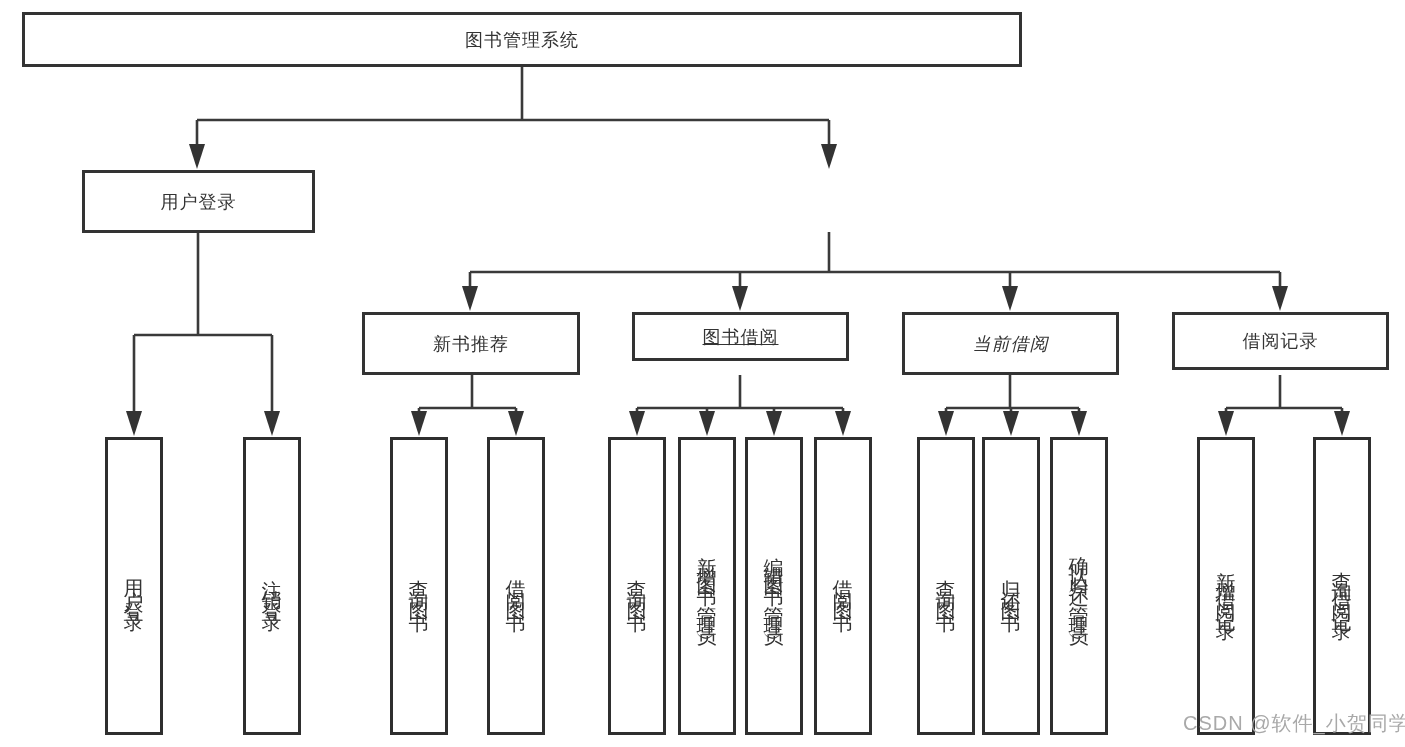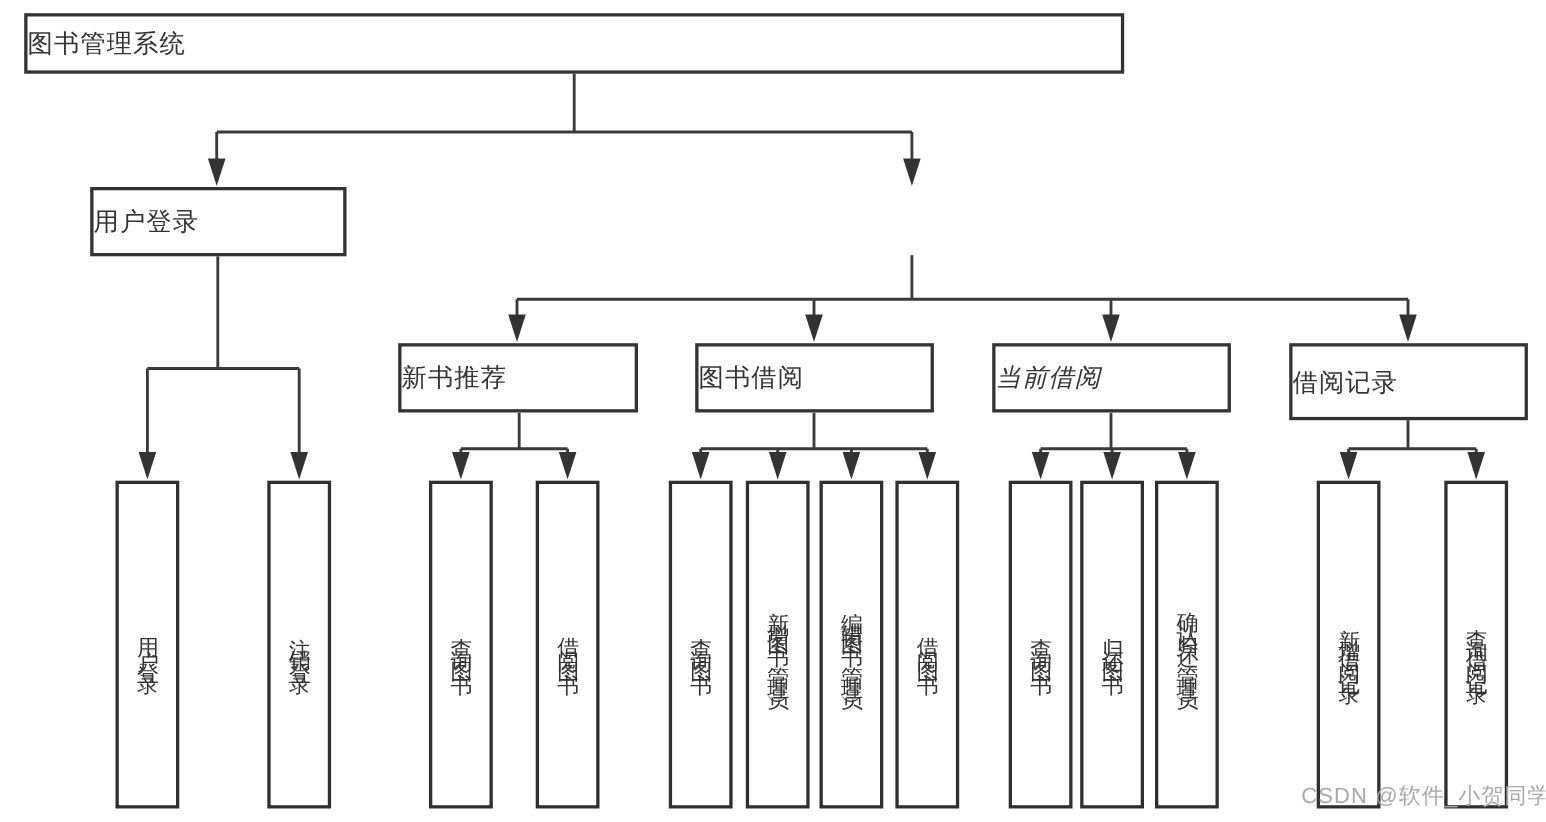--- a/index.html
+++ b/index.html
@@ -21,21 +21,22 @@
     top: 0;
     z-index: 1;
   }
   .hbox {
     position: absolute;
     box-sizing: border-box;
     border: 3px solid #333333;
     background: #ffffff;
     display: flex;
     align-items: center;
-    font-size: 23px;
+    justify-content: center;
+    font-size: 18px;
     color: #333333;
     letter-spacing: 1px;
     z-index: 2;
   }
   .vbox {
     position: absolute;
     box-sizing: border-box;
     border: 3px solid #2f2f2f;
     background: #ffffff;
     top: 437px;
@@ -147,27 +148,27 @@
     <span>图书管理系统</span>
   </div>
 
   <div class="hbox" style="left:82px; top:170px; width:233px; height:63px;">
     <span>用户登录</span>
   </div>
 
   <div class="hbox" style="left:362px; top:312px; width:218px; height:63px;">
     <span>新书推荐</span>
   </div>
-  <div class="hbox" style="left:632px; top:312px; width:217px; height:63px;">
+  <div class="hbox" style="left:632px; top:312px; width:217px; height:49px;text-decoration:underline;">
     <span>图书借阅</span>
   </div>
   <div class="hbox" style="left:902px; top:312px; width:217px; height:63px;font-style:italic;">
     <span>当前借阅</span>
   </div>
-  <div class="hbox" style="left:1172px; top:312px; width:217px; height:70px;">
+  <div class="hbox" style="left:1172px; top:312px; width:217px; height:58px;">
     <span>借阅记录</span>
   </div>
 
   <div class="vbox" style="left:105px;">
     <span>用户登录</span>
   </div>
   <div class="vbox" style="left:243px;">
     <span>注销登录</span>
   </div>
 

